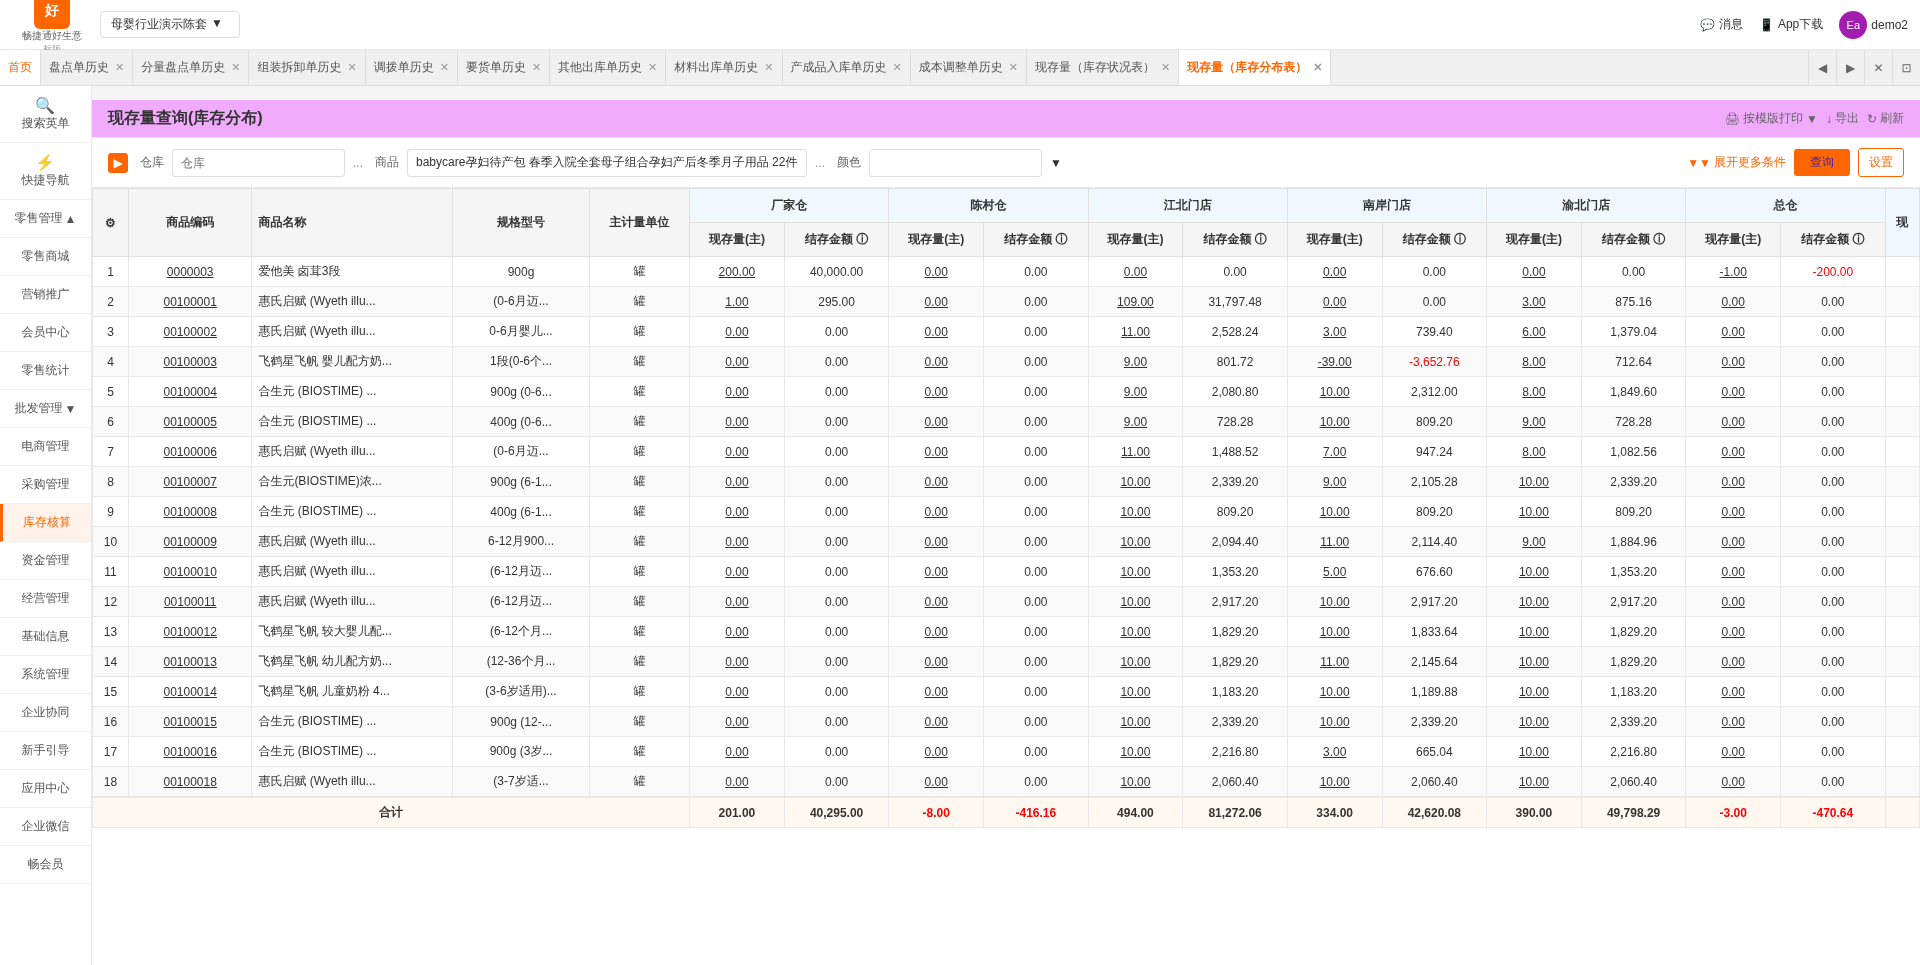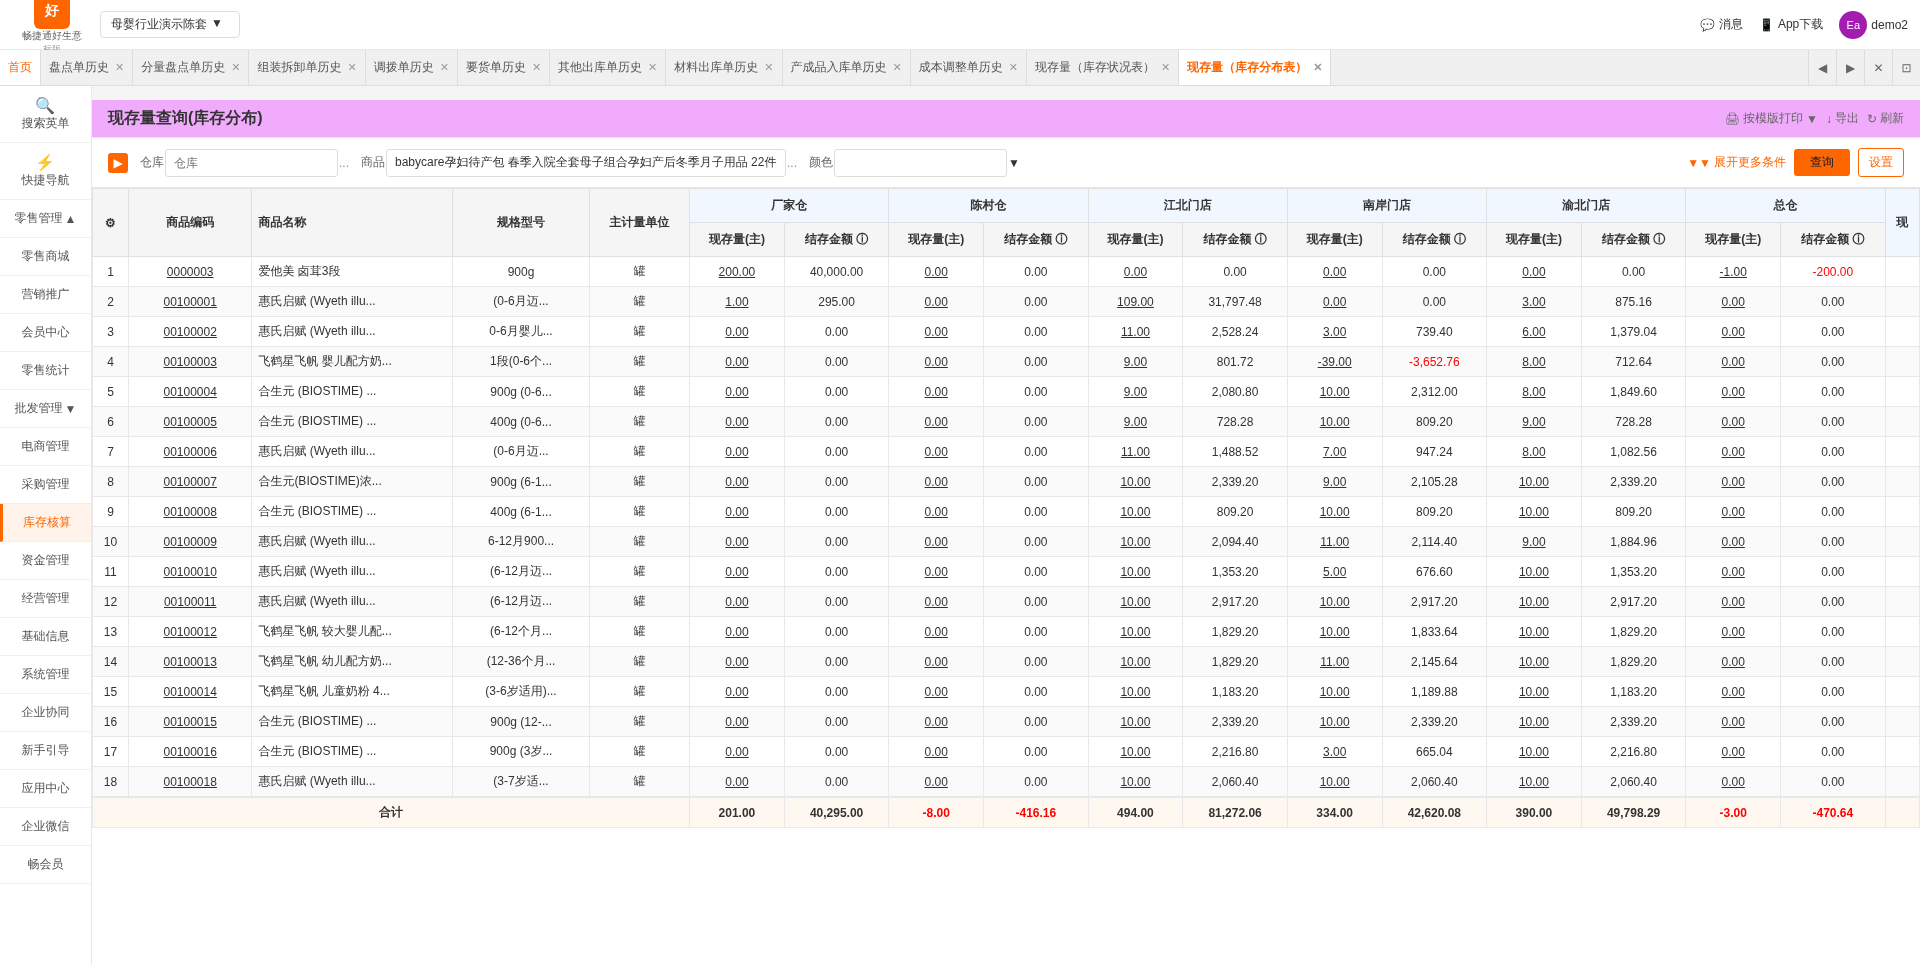--- a/index.html
+++ b/index.html
@@ -39,27 +39,27 @@
 
     
     .page-header { padding: 8px 16px; background: #f0abfc; border-bottom: 1px solid #e8e8e8; display: flex; align-items: center; justify-content: space-between; margin-top: 14px; }
     .page-title { font-size: 16px; font-weight: bold; color: #333; }
     .page-header-actions { display: flex; align-items: center; gap: 8px; }
     .header-action-btn { display: flex; align-items: center; gap: 3px; font-size: 12px; color: #666; cursor: pointer; }
 
     
     .filter-area { padding: 10px 16px; background: #fff; border-bottom: 1px solid #e8e8e8; }
     .filter-row { display: flex; align-items: center; gap: 12px; flex-wrap: wrap; }
-    .filter-item { display: flex; align-items: center; gap: 1px; justify-content: flex-end; }
+    .filter-item { display: flex; align-items: center; gap: 8px; justify-content: flex-end; }
     .filter-label { font-size: 12px; color: #666; white-space: nowrap; }
     .filter-input { height: 28px; border: 1px solid #ddd; border-radius: 3px; padding: 0 8px; font-size: 12px; color: #333; min-width: 80px; outline: none; }
     .filter-input-long { min-width: 400px; }
     .filter-dots { color: #999; cursor: pointer; }
     .expand-btn { display: flex; align-items: center; gap: 3px; color: #ff6600; cursor: pointer; font-size: 12px; margin-left: auto; }
-    .query-btn { background: #ff6600; color: #0f172a; border: none; border-radius: 3px; padding: 5px 16px; cursor: pointer; font-size: 12px; }
+    .query-btn { background: #ff6600; color: #4c1d95; border: none; border-radius: 3px; padding: 5px 16px; cursor: pointer; font-size: 12px; }
     .settings-btn { background: white; color: #ff6600; border: 1px solid #ff6600; border-radius: 3px; padding: 5px 10px; cursor: pointer; font-size: 12px; }
 
     
     .table-container { flex: 1; overflow: auto; padding: 0; background: #fff; }
     table { width: 100%; border-collapse: collapse; font-size: 12px; }
     thead tr { background: #f5f5f5; }
     thead th { padding: 8px 6px; border: 1px solid #e0e0e0; text-align: center; white-space: nowrap; font-weight: bold; color: #333; position: sticky; top: 0; background: #f5f5f5; z-index: 1; }
     thead th.warehouse-header { background: #f0f7ff; }
     tbody tr { background: #fff; }
     tbody tr:nth-child(even) { background: #fafafa; }

